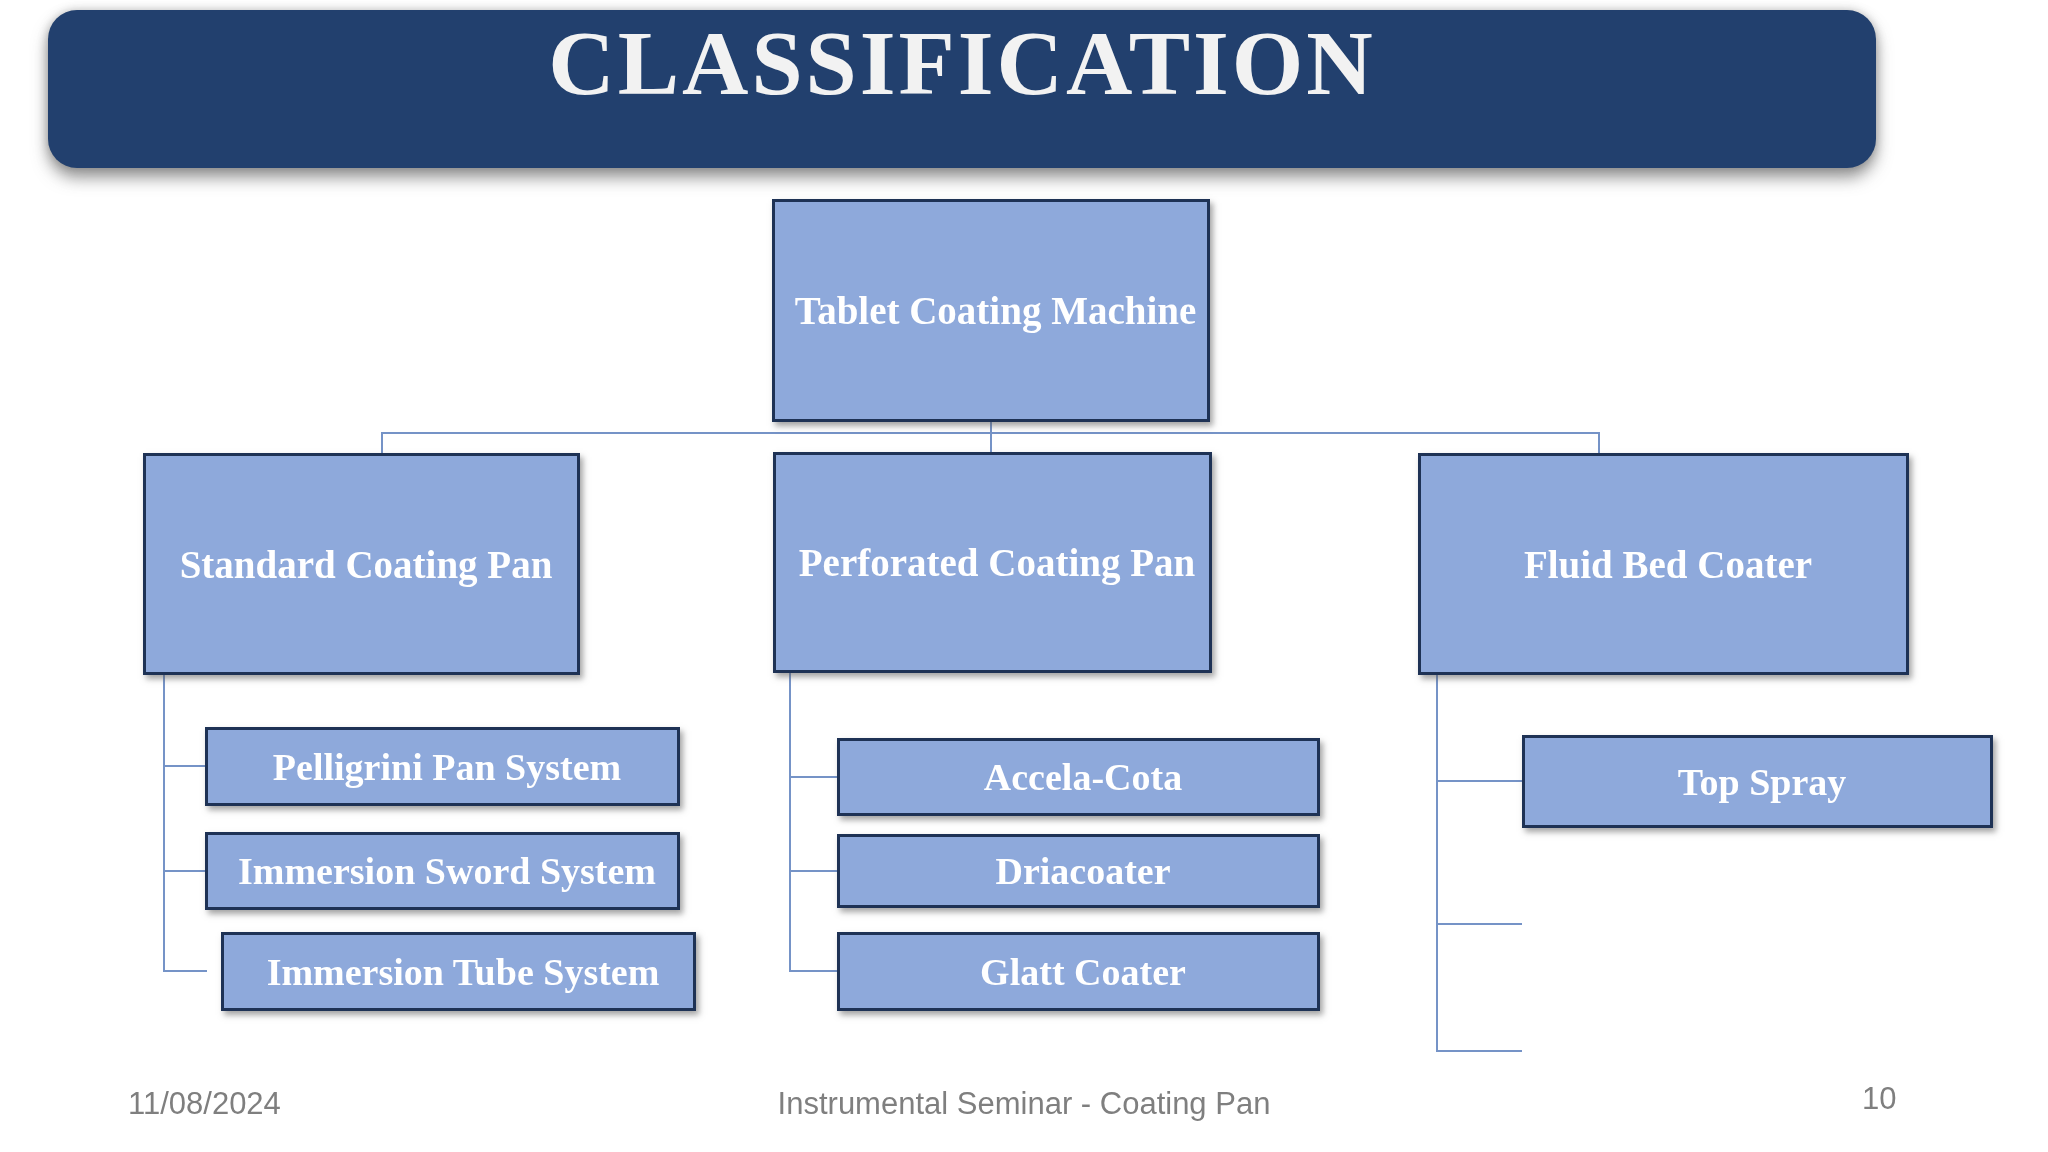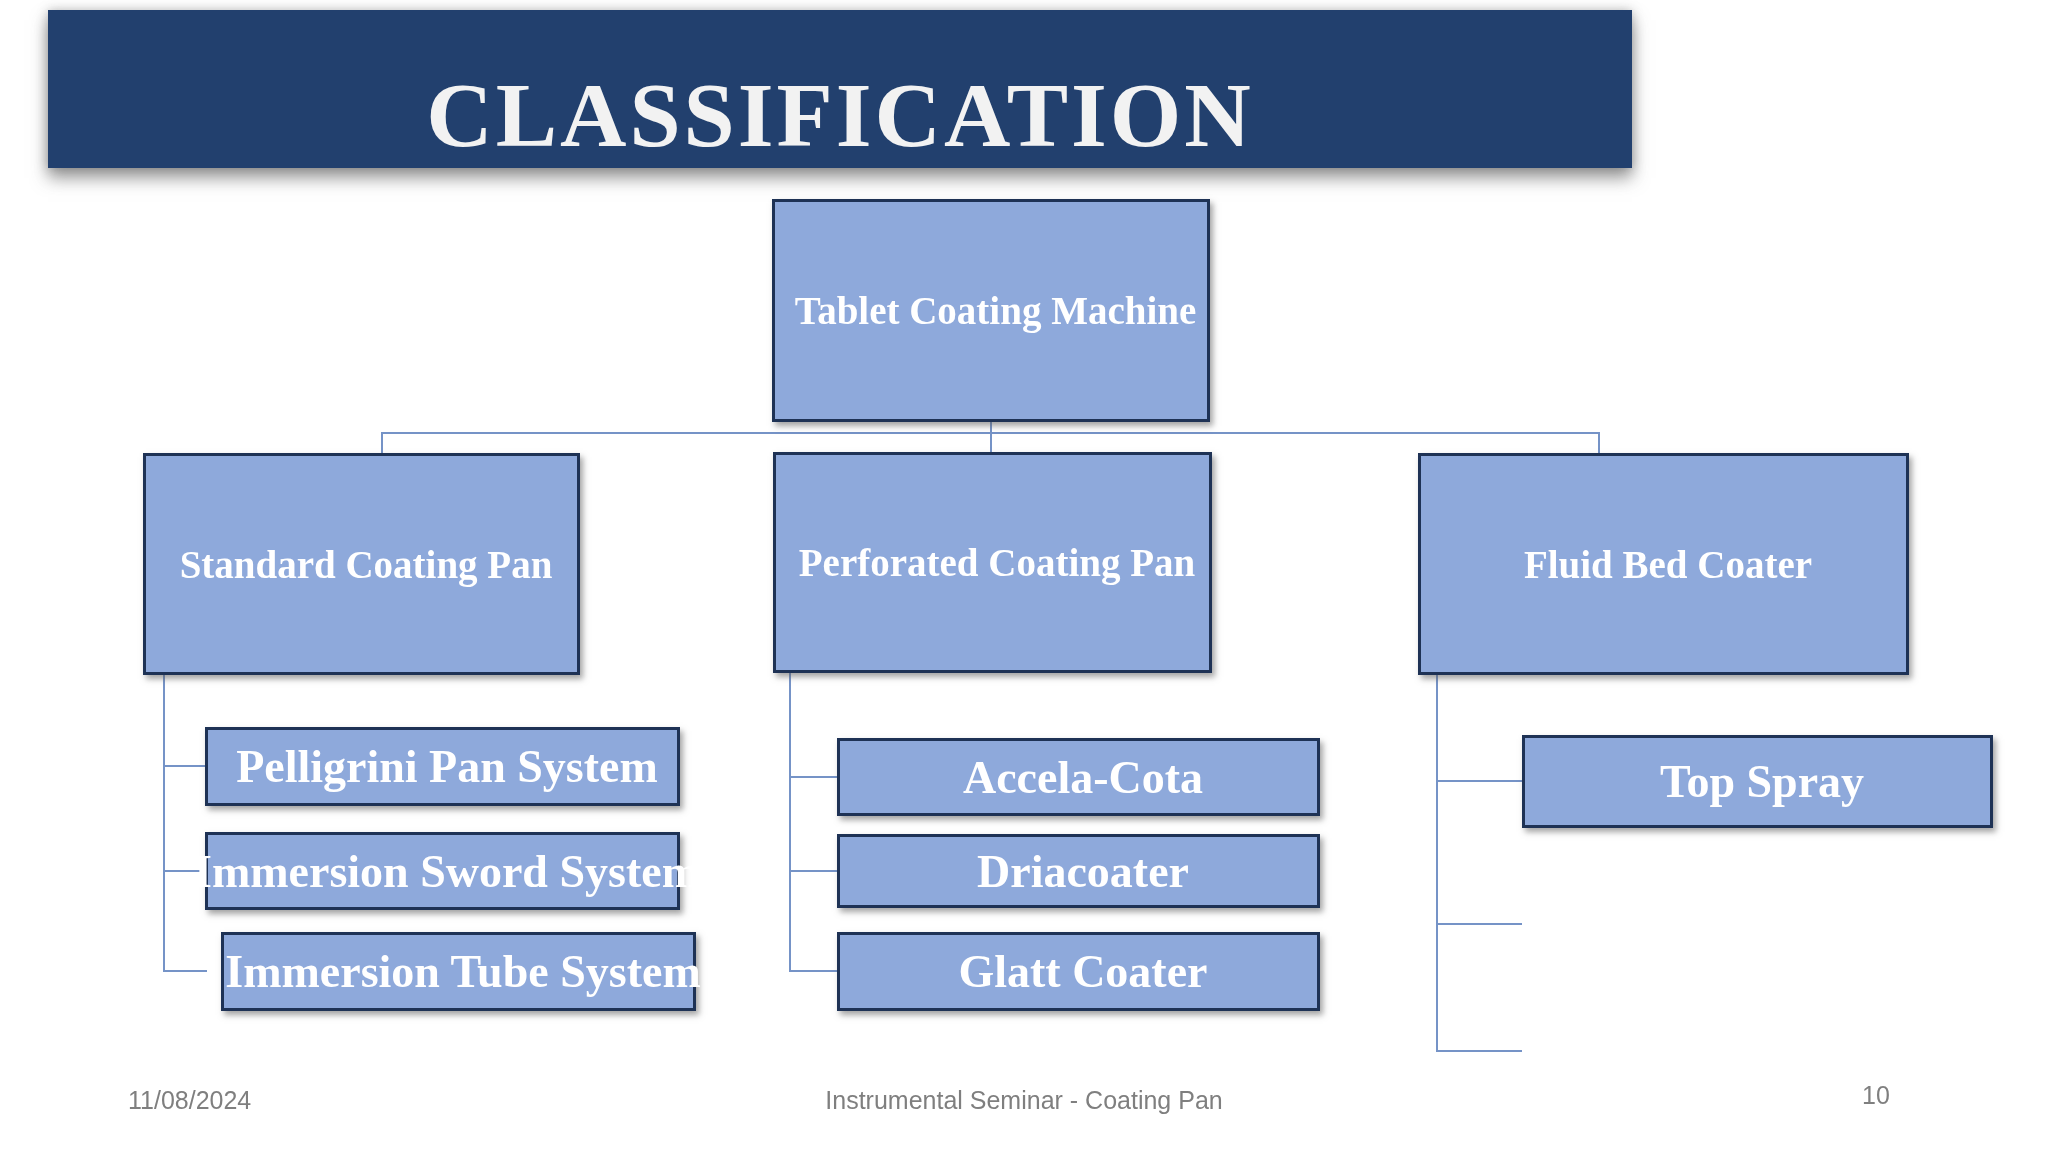--- a/index.html
+++ b/index.html
@@ -3,43 +3,44 @@
 <meta charset="utf-8">
 <style>
   html,body { margin:0; padding:0; background:#ffffff; }
   .slide {
     position:relative; width:2048px; height:1152px; background:#ffffff;
     font-family:"Liberation Serif","DejaVu Serif",serif; overflow:hidden;
   }
 
   
   .title-bar {
-    position:absolute; left:48px; top:10px; width:1584px; height:158px;
+    position:absolute; left:48px; top:10px; width:1828px; height:158px;
     background:var(--bar,#22406E);
-    display:flex; align-items:flex-end; justify-content:center;
+    display:flex; align-items:flex-start; justify-content:center;
     box-shadow:0 10px 16px rgba(70,70,70,.55), 0 0 10px rgba(130,130,130,.45);
+    border-radius:29px;
   }
   .title-text {
     color:var(--title-text,#F2F2F2); font-size:92px; font-weight:bold;
     letter-spacing:3px; white-space:nowrap;
   }
 
   
   .node {
     position:absolute; box-sizing:border-box;
     background:var(--box-fill,#8EA9DB);
     border:3px solid var(--box-border,#1E3255);
     box-shadow:3px 4px 6px rgba(90,90,90,.55);
     display:flex; align-items:center; justify-content:center;
     color:var(--box-text,#FFFFFF); font-weight:bold; text-align:center;
     white-space:nowrap;
     padding-left:9px;
   }
   .lvl  { font-size:39px; }
-  .leaf { font-size:46px; }
+  .leaf { font-size:38px; }
 
   .box-root { left:772px;  top:199px; width:438px; height:223px; }
   .box-b0   { left:143px;  top:453px; width:437px; height:222px; }
   .box-b1   { left:773px;  top:452px; width:439px; height:221px; }
   .box-b2   { left:1418px; top:453px; width:491px; height:222px; }
 
   .c00 { left:205px;  top:727px;  width:475px; height:79px; }
   .c01 { left:205px;  top:832px;  width:475px; height:78px; }
   .c02 { left:205px;  top:932px;  width:475px; height:79px;margin-left:16px; }
   .c10 { left:837px;  top:738px;  width:483px; height:78px; }
@@ -67,21 +68,21 @@
   .ln-s12 { left:789px;  top:970px; width:48px; height:2px; }
 
   .ln-v2  { left:1436px; top:675px; width:2px;  height:377px; }
   .ln-s20 { left:1436px; top:780px; width:86px; height:2px; }
   .ln-s21 { left:1436px; top:923px; width:86px; height:2px; }
   .ln-s22 { left:1436px; top:1050px; width:86px; height:2px; }
 
   
   .footer-item {
     position:absolute; font-family:"Liberation Sans","DejaVu Sans",sans-serif;
-    font-size:25px; color:var(--footer-text,#7F7F7F); white-space:nowrap;
+    font-size:31px; color:var(--footer-text,#7F7F7F); white-space:nowrap;
   }
   .footer-date   { left:128px; top:1086px; }
   .footer-center { left:0; top:1086px; width:2048px; text-align:center; }
   .footer-page   { left:1862px; top:1081px; z-index:6; }
 </style>
 </head>
 <body>
 
 <div class="slide">
 

